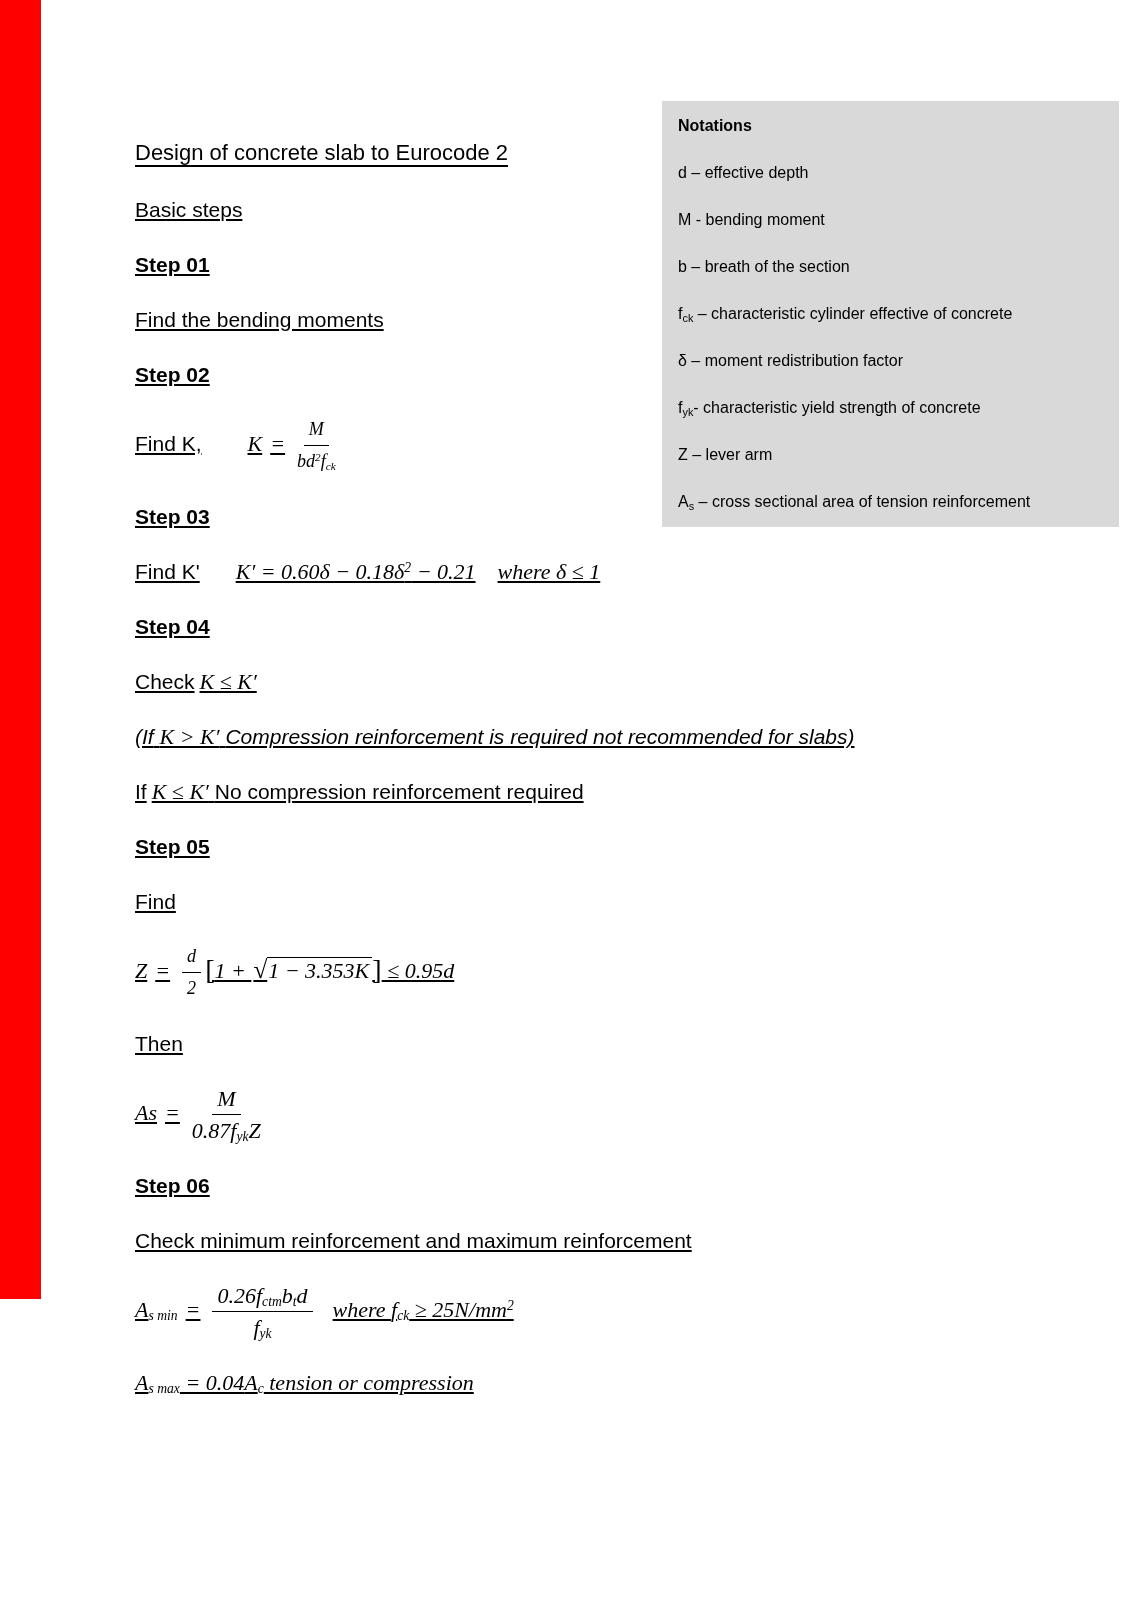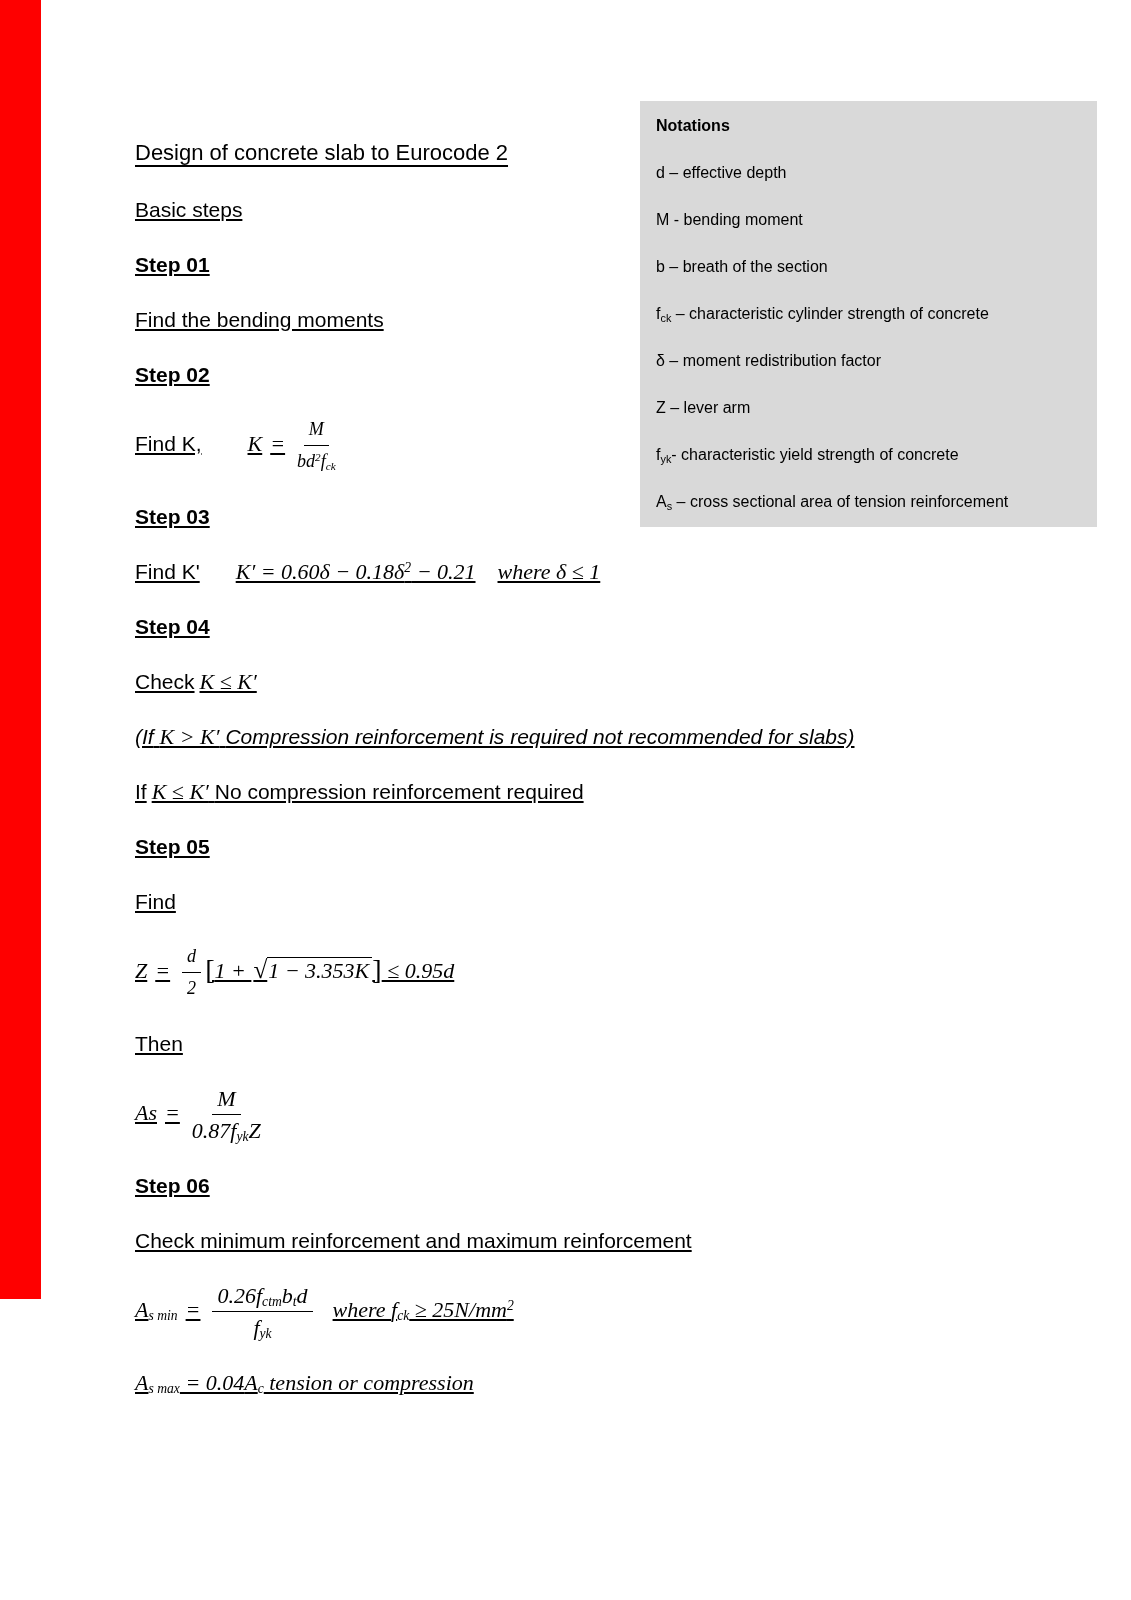--- a/index.html
+++ b/index.html
@@ -2,21 +2,21 @@
 <html><head>
 <meta charset="utf-8">
 <style>
   * { margin: 0; padding: 0; box-sizing: border-box; }
   html, body { background: #ffffff; }
   body { width: 1131px; font-family: "Liberation Sans", sans-serif; color: #000; }
   .page { position: relative; width: 1131px; height: 1600px; background: #fff; overflow: hidden; }
 
   .red-bar { position: absolute; left: 0; top: 0; width: 41px; height: 1299px; background: #fe0000; }
 
-  .notations { position: absolute; left: 640px; top: 101px; width: 457px; height: 426px;
+  .notations { position: absolute; left: 662px; top: 101px; width: 457px; height: 426px;
                background: #d9d9d9; padding: 14px 16px; font-size: 16px; line-height: 21px; }
   .notations .n-title { font-weight: 700; margin-bottom: 26px; }
   .n-item { margin-bottom: 26px; white-space: nowrap; }
   .n-item:last-child { margin-bottom: 6px; }
   .n-item sub { font-size: 0.68em; vertical-align: -0.28em; line-height: 0; }
 
   .content { position: absolute; left: 135px; top: 136px; width: 950px; }
   .title { font-size: 22px; line-height: 34px; text-decoration: underline; text-underline-offset: 5px; margin-bottom: 26px; }
   .line { font-size: 21px; line-height: 27px; margin-bottom: 28px; text-decoration: underline; }
   .bold { font-weight: 700; }
@@ -48,24 +48,24 @@
 
 <div class="page">
 
   <div class="red-bar" style="background: rgb(254, 0, 0);"></div>
 
   <div class="notations" style="background: rgb(217, 217, 217);">
     <div class="n-title">Notations</div>
     <div class="n-item"><span>d</span><sub></sub><span> – effective depth</span></div>
     <div class="n-item"><span>M</span><sub></sub><span> - bending moment</span></div>
     <div class="n-item"><span>b</span><sub></sub><span> – breath of the section</span></div>
-    <div class="n-item"><span>f</span><sub>ck</sub><span> – characteristic cylinder strength of concrete</span></div>
+    <div class="n-item"><span>f</span><sub>ck</sub><span> – characteristic cylinder effective of concrete</span></div>
     <div class="n-item"><span>δ</span><sub></sub><span> – moment redistribution factor</span></div>
+    <div class="n-item"><span>f</span><sub>yk</sub><span>- characteristic yield strength of concrete</span></div>
     <div class="n-item"><span>Z</span><sub></sub><span> – lever arm</span></div>
-    <div class="n-item"><span>f</span><sub>yk</sub><span>- characteristic yield strength of concrete</span></div>
     <div class="n-item"><span>A</span><sub>s</sub><span> – cross sectional area of tension reinforcement</span></div>
   </div>
 
   <div class="content">
 
     <div class="title">Design of concrete slab to Eurocode 2</div>
 
     <div class="line">Basic steps</div>
 
     <div class="line bold">Step 01</div>

